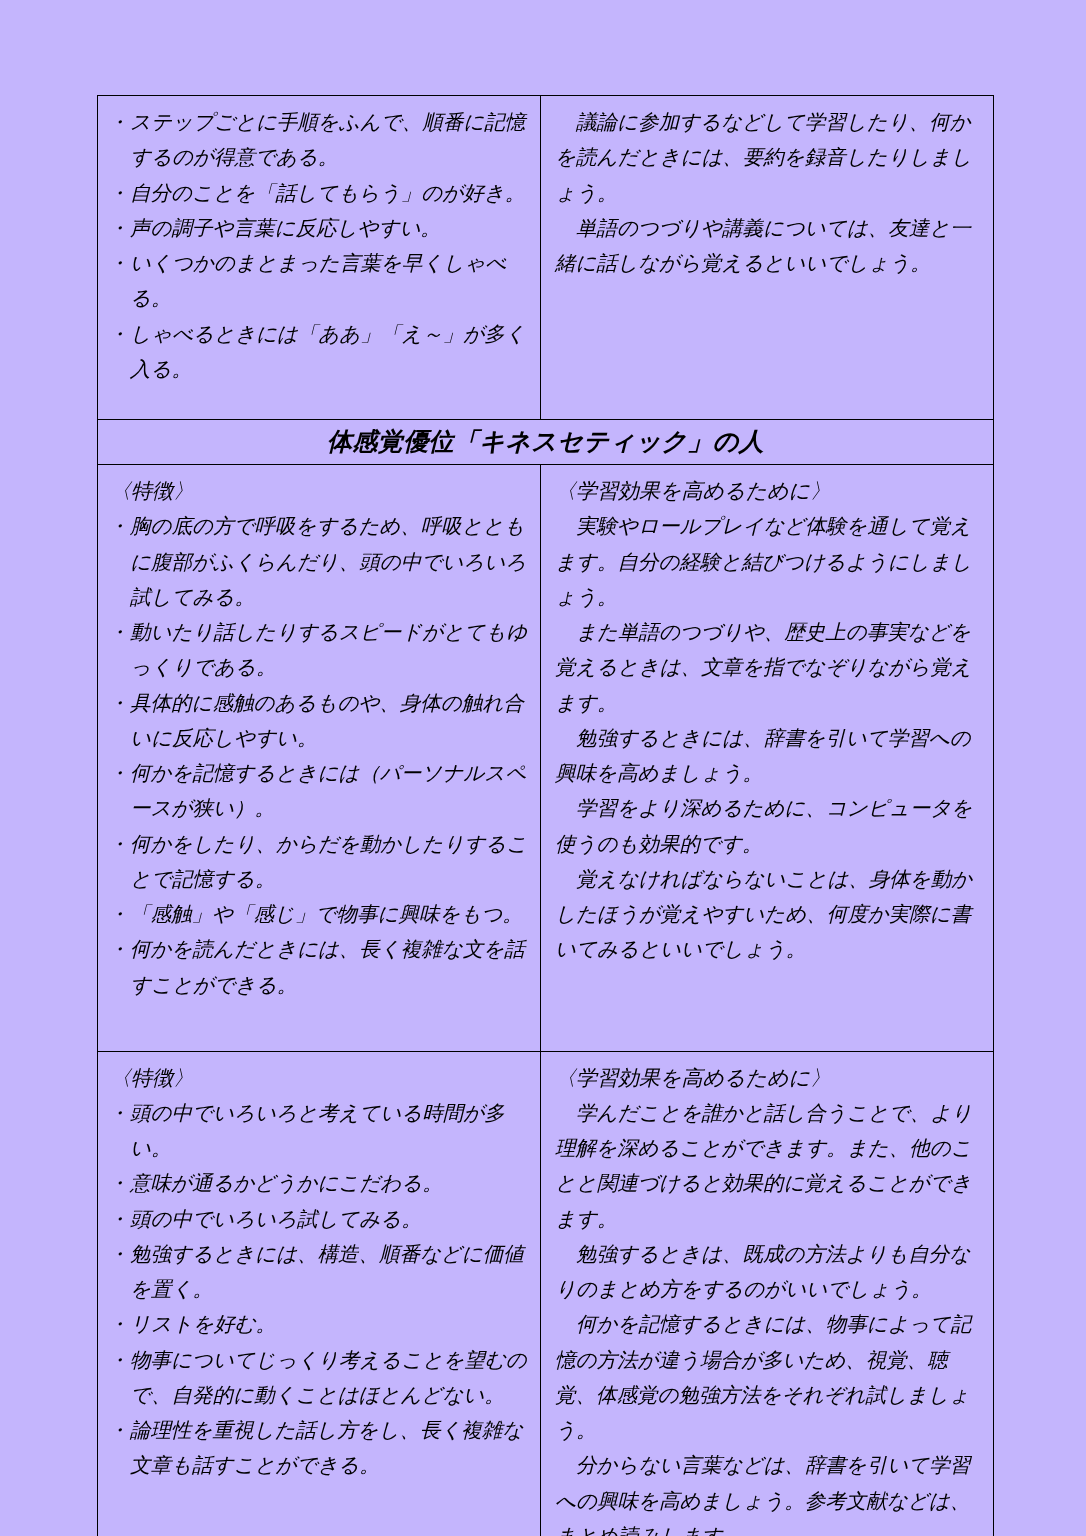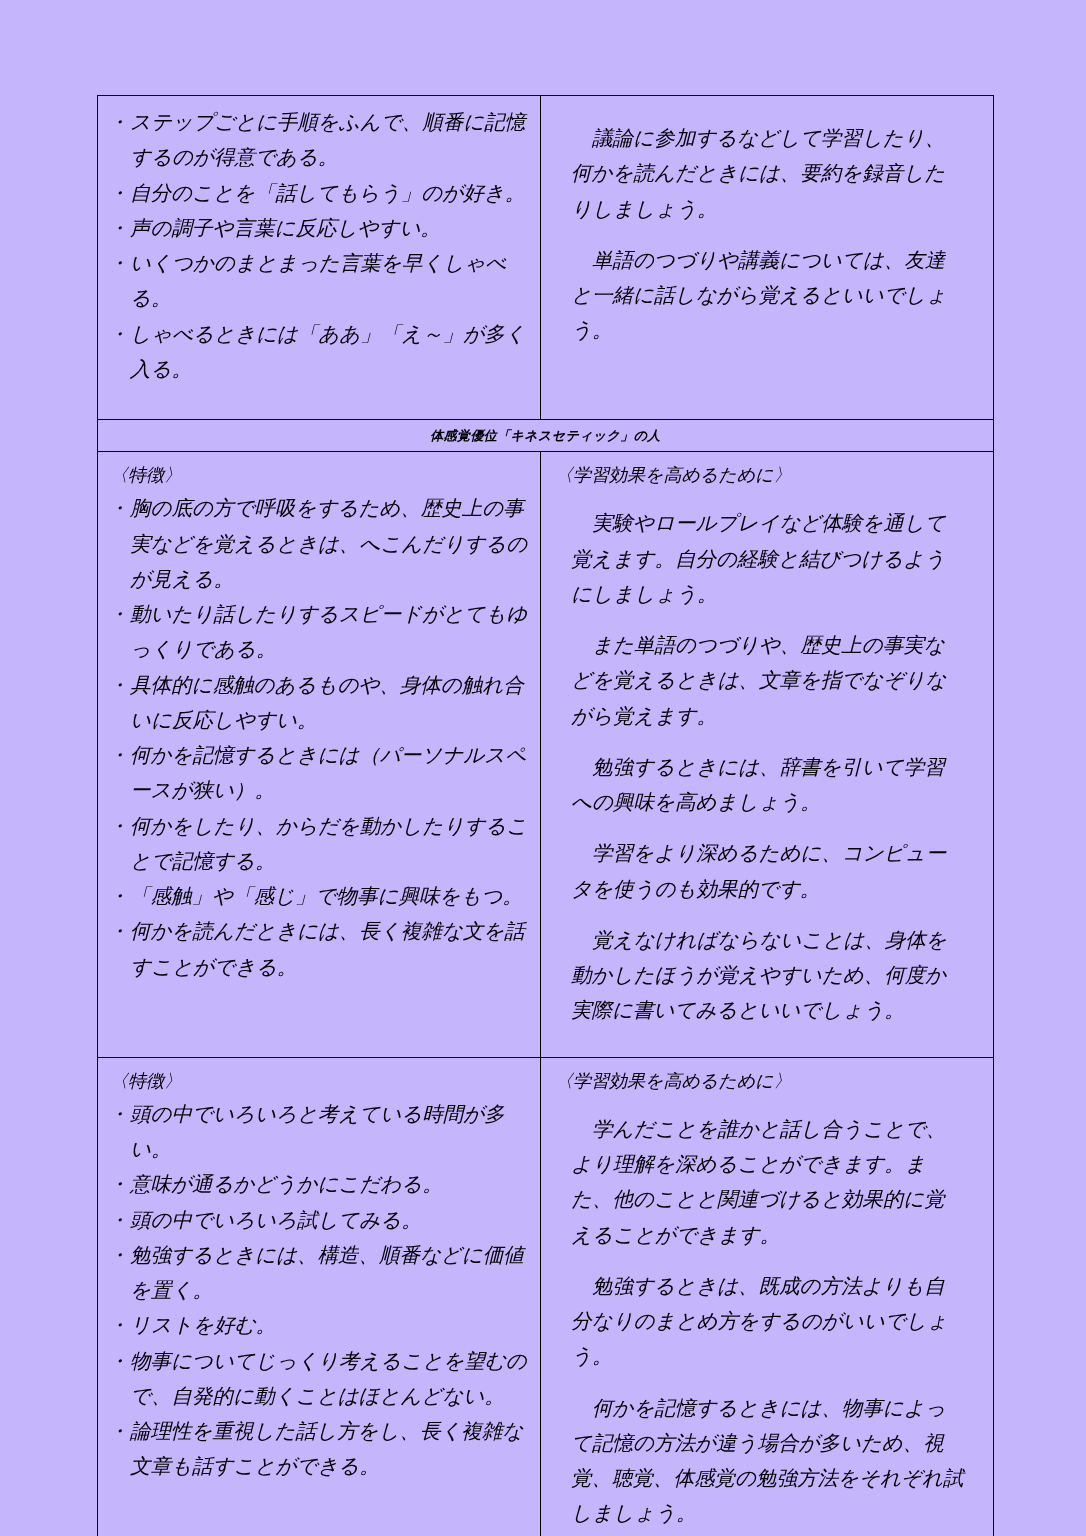--- a/index.html
+++ b/index.html
@@ -43,40 +43,40 @@
   .col-right { width: 453px; }
 
   
   .section-banner td {
     text-align: center;
     padding: 6px 0 7px 0;
   }
   .banner-text {
     font-family: "DejaVu Sans", "Liberation Sans", sans-serif;
     font-weight: bold;
-    font-size: 13px;
+    font-size: 25px;
     letter-spacing: 0.4px;
     line-height: 1.25;
     margin-top: 48px;
   }
 
   
   .cell-inner {
     padding: 9px 11px 12px 12px;
     font-size: 20.5px;
     line-height: 1.72;
   }
   .cell-inner.right {
     padding-left: 14px;
     padding-right: 12px;
   }
 
   .col-header {
     display: block;
-    font-size: 18px;
+    font-size: 21px;
     line-height: 1.62;
     margin-bottom: 1px;
     white-space: nowrap;
   }
 
   ul.bullets {
     list-style: none;
     margin: 0;
     padding: 0;
   }
@@ -88,21 +88,21 @@
     line-height: 1.72;
   }
   ul.bullets li::before {
     content: "\30FB";
     position: absolute;
     left: -2px;
     top: 0;
   }
 
   .para {
-    margin: 16px;
+    margin: 0;
     text-indent: 21px;
     line-height: 1.72;
   }
 
   
   .spacer-36  { height: 36px; }
   .spacer-20  { height: 20px; }
   .spacer-100 { height: 100px; }
 </style>
 </head>
@@ -142,21 +142,21 @@
         <td colspan="2">
           <span class="banner-text">体感覚優位「キネスセティック」の人</span>
         </td>
       </tr>
 
       <tr>
         <td>
           <div class="cell-inner">
             <span class="col-header">〈特徴〉</span>
             <ul class="bullets">
-              <li>胸の底の方で呼吸をするため、歴史上の事実などを覚えるときは、へこんだりするのが見える。</li>
+              <li>胸の底の方で呼吸をするため、呼吸とともに腹部がふくらんだり、頭の中でいろいろ試してみる。</li>
               <li>動いたり話したりするスピードがとてもゆっくりである。</li>
               <li>具体的に感触のあるものや、身体の触れ合いに反応しやすい。</li>
               <li>何かを記憶するときには（パーソナルスペースが狭い）。</li>
               <li>何かをしたり、からだを動かしたりすることで記憶する。</li>
               <li>「感触」や「感じ」で物事に興味をもつ。</li>
               <li>何かを読んだときには、長く複雑な文を話すことができる。</li>
             </ul>
             <div class="spacer-36"></div>
           </div>
         </td>

